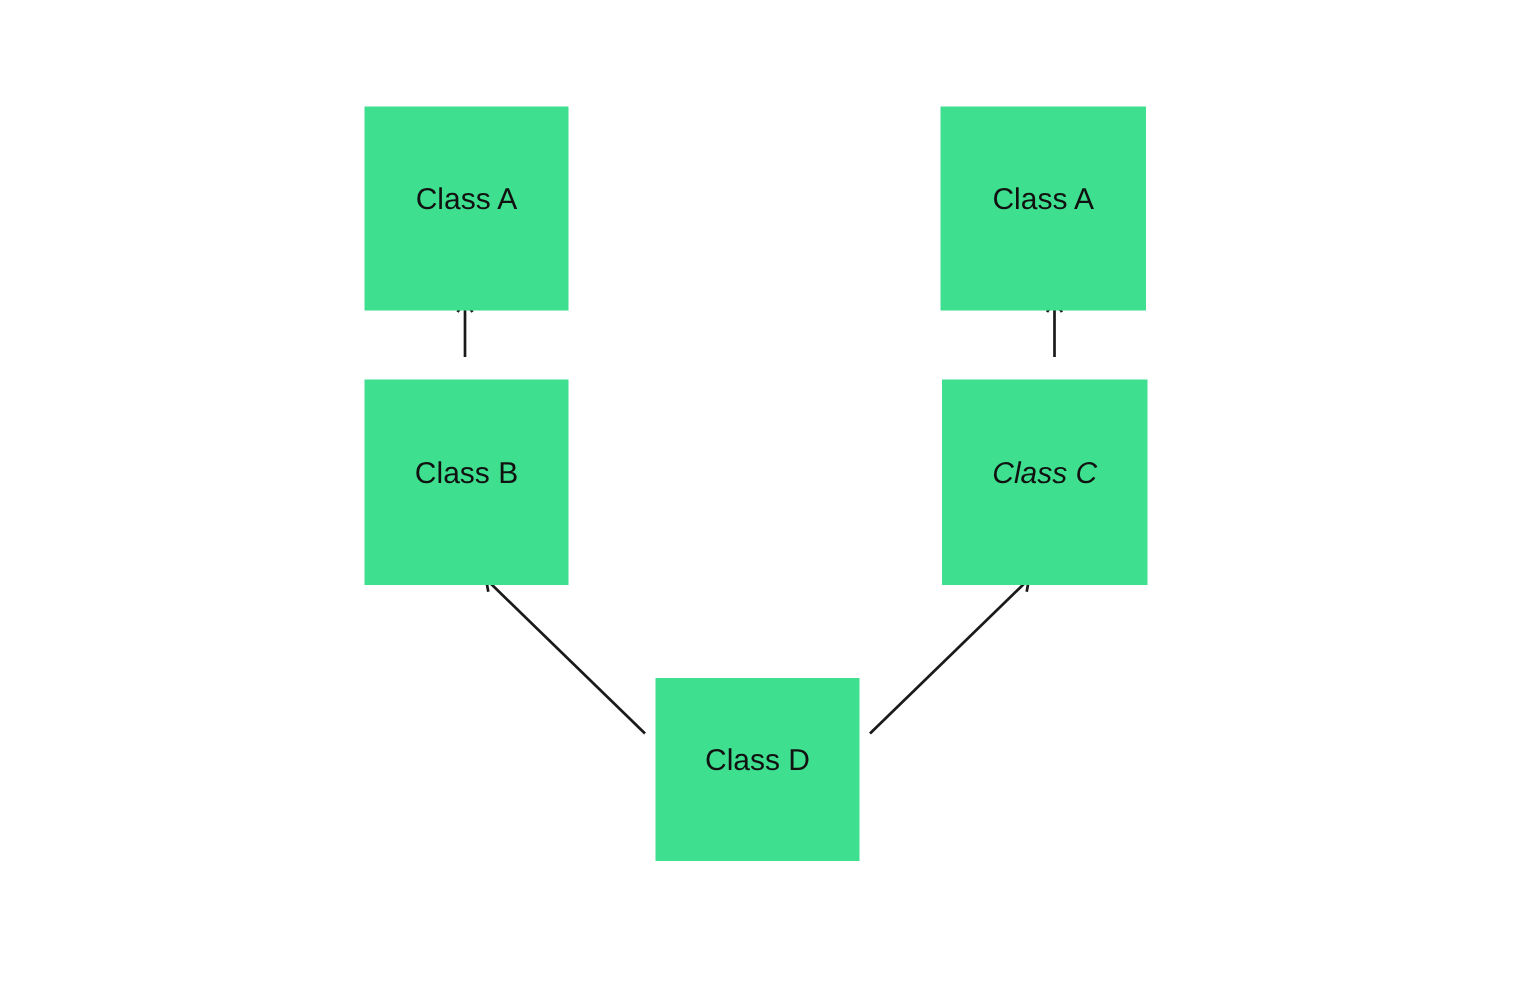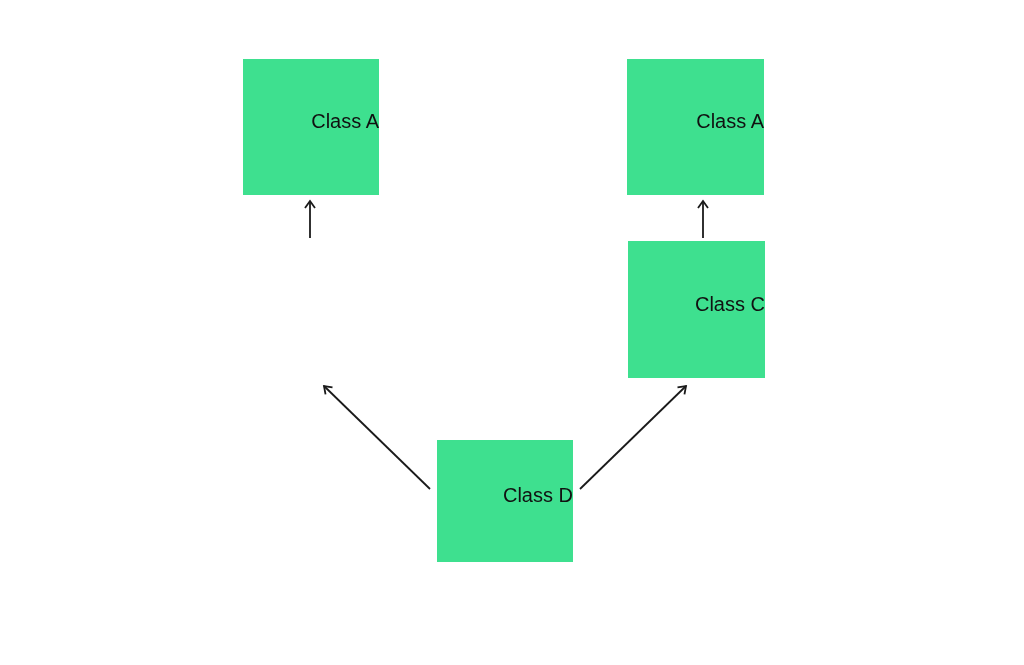--- a/index.html
+++ b/index.html
@@ -31,33 +31,34 @@
   .arrowhead-path {
     stroke: var(--arrow, #1a1a1a);
     stroke-width: 1.8;
     fill: none;
   }
   .node {
     position: absolute;
     background: var(--node-fill, #3ee08f);
     display: flex;
     align-items: center;
-    justify-content: flex-end;
+    justify-content: center;
+    margin-top: 12px;
   }
   .node-label {
     color: var(--label-text, #111111);
     font-size: 20px;
     line-height: 1;
     transform: translateY(-6px);
     white-space: nowrap;
   }
   .node-a-left  { left: 243px; top: 59px;  width: 136px; height: 136px; }
   .node-a-right { left: 627px; top: 59px;  width: 137px; height: 136px; }
   .node-b       { left: 243px; top: 241px; width: 136px; height: 137px; }
-  .node-c       { left: 628px; top: 241px; width: 137px; height: 137px; }
+  .node-c       { left: 628px; top: 241px; width: 137px; height: 137px; font-style: italic; }
   .node-d       { left: 437px; top: 440px; width: 136px; height: 122px; }
 </style>
 </head>
 <body>
 
 <div class="canvas">
 
   <svg class="edges-layer" width="1024" height="665" viewBox="0 0 1024 665" xmlns="http://www.w3.org/2000/svg">
     <defs>
       <marker id="arrowhead" markerUnits="userSpaceOnUse" markerWidth="14" markerHeight="14" viewBox="0 0 14 14" refX="10" refY="7" orient="auto">
@@ -71,20 +72,23 @@
   </svg>
 
   <div class="node node-a-left">
     <span class="node-label">Class A</span>
   </div>
 
   <div class="node node-a-right">
     <span class="node-label">Class A</span>
   </div>
 
+  <div class="node node-b">
+    <span class="node-label">Class B</span>
+  </div>
 
   <div class="node node-c">
     <span class="node-label">Class C</span>
   </div>
 
   <div class="node node-d">
     <span class="node-label">Class D</span>
   </div>
 
 </div>

